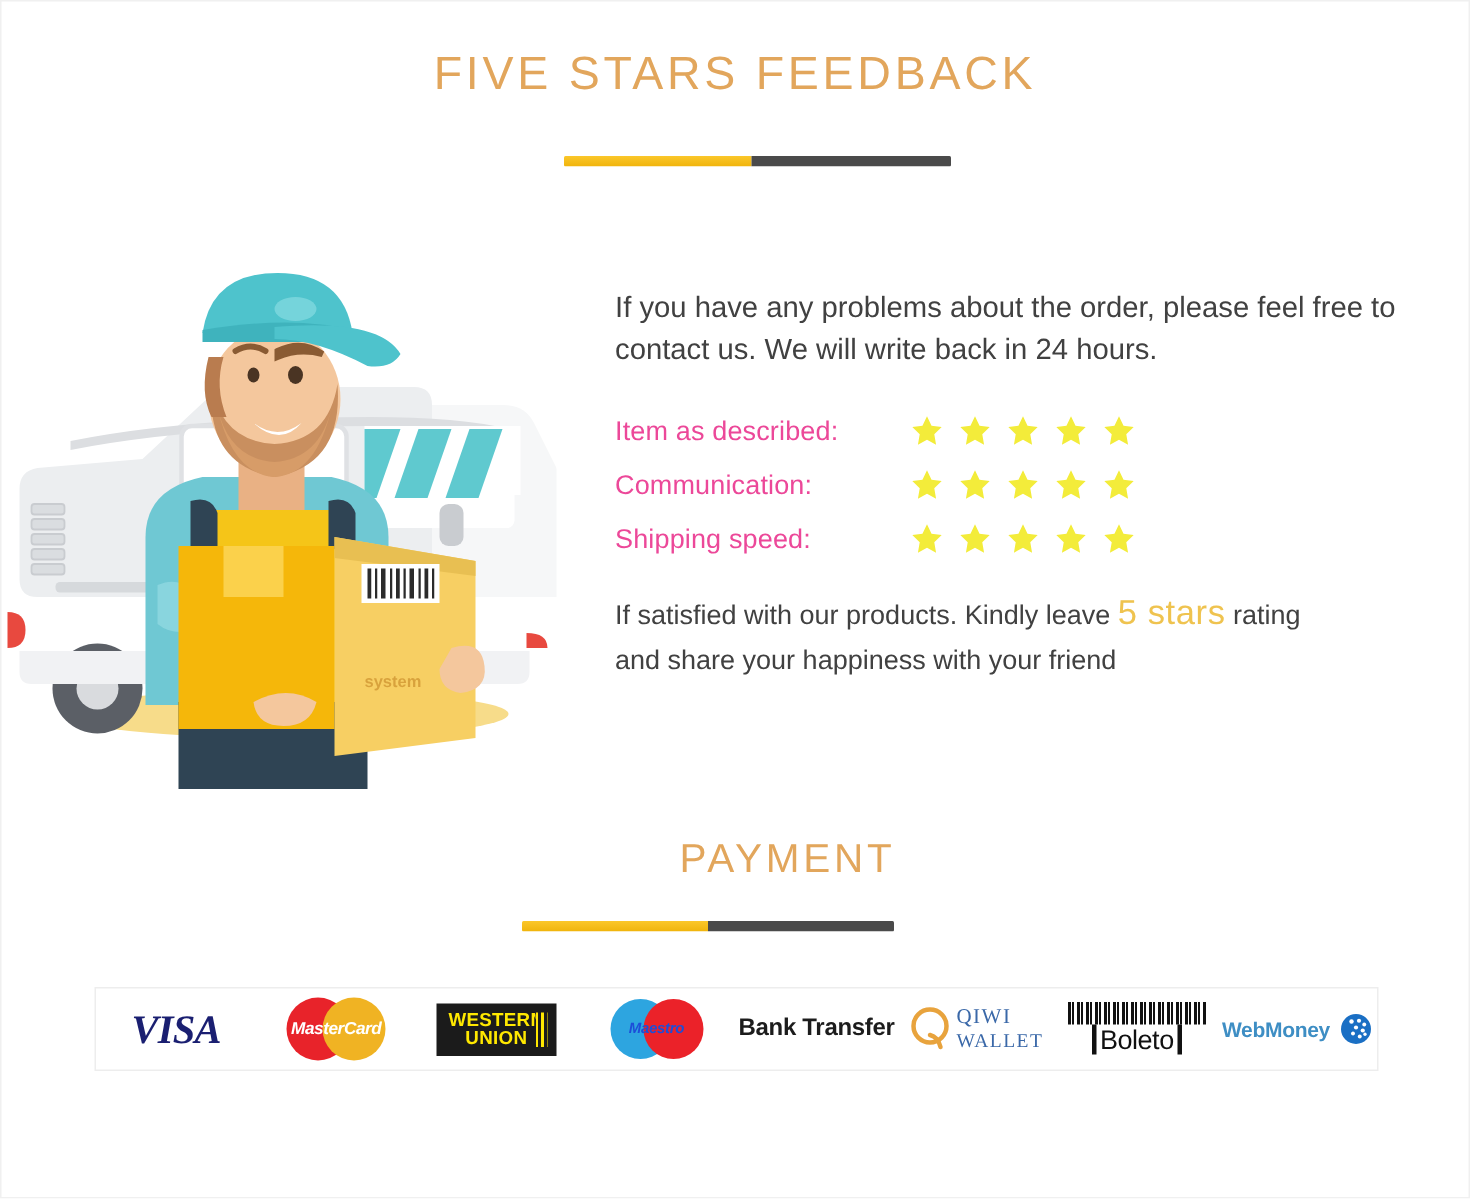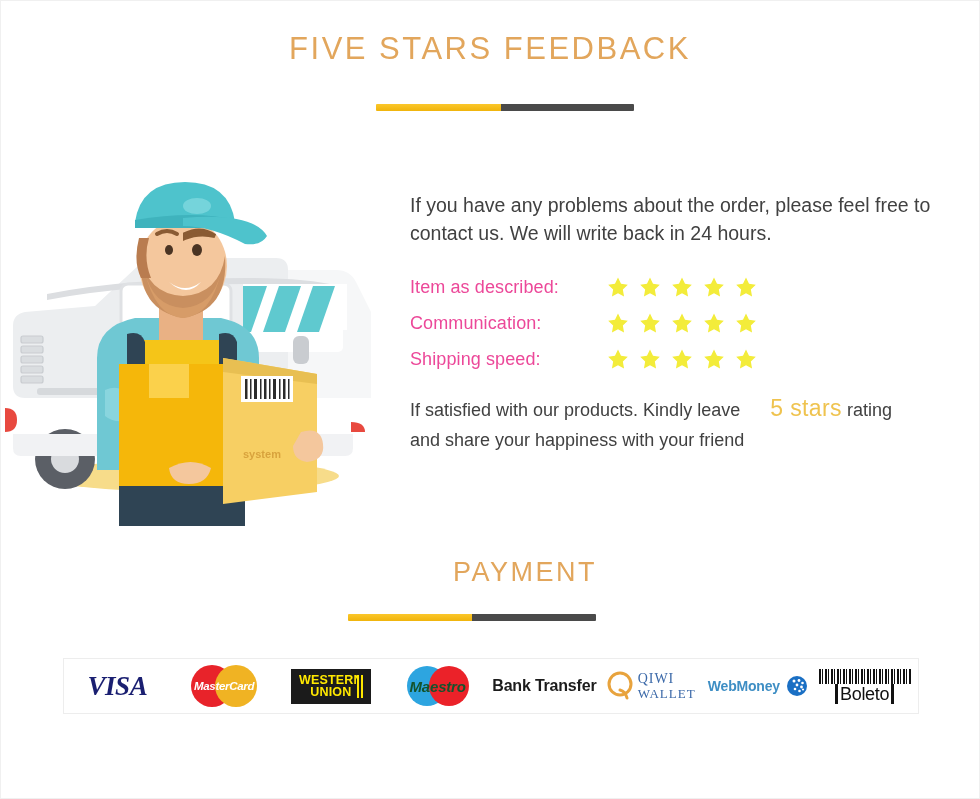--- a/index.html
+++ b/index.html
@@ -115,21 +115,20 @@
   .closing-text {
     margin: 16px 0 0 0;
     font-size: 18px;
     line-height: 30px;
     color: #414141;
   }
   .highlight-stars {
     color: #efc34f;
     font-size: 23px;
     letter-spacing: 0.4px;
-    margin-left: 25px;
   }
 
   
   #payment-strip {
     position: absolute;
     left: 62px;
     top: 657px;
     width: 856px;
     height: 56px;
     background: #ffffff;
@@ -188,22 +187,22 @@
   }
   
   .ms-wrap { position: relative; width: 62px; height: 40px; }
   .ms-wrap .c { position: absolute; top: 0; width: 40px; height: 40px; border-radius: 50%; }
   .ms-wrap .c-blue { left: 0; background: #2da5e0; }
   .ms-wrap .c-red  { right: 0; background: #eb2229; }
   .ms-wrap .ms-label {
     position: absolute; top: 50%; left: 0; width: 100%;
     transform: translateY(-50%);
     text-align: center;
-    font-size: 15px; font-weight: bold; font-style: italic;
-    color: #14532d; z-index: 3; letter-spacing: -0.2px;
+    font-size: 10px; font-weight: bold; font-style: italic;
+    color: #1d4ed8; z-index: 3; letter-spacing: -0.2px;
   }
   
   .bank-word {
     font-size: 16px;
     font-weight: bold;
     color: #1c1c1c;
     letter-spacing: -0.2px;
   }
   
   .qiwi-wrap { display: flex; align-items: center; gap: 5px; }
@@ -466,20 +465,27 @@
     <div class="pay-cell">
       <span class="qiwi-wrap">
         <svg width="26" height="30" viewBox="0 0 26 30">
           <path d="M13 2a11 11 0 1 0 0 22 11 11 0 0 0 0-22z" fill="none" stroke="#e8a33d" stroke-width="3"></path>
           <path d="M13 19c4 1 6 4 7 8" fill="none" stroke="#e8a33d" stroke-width="3" stroke-linecap="round"></path>
         </svg>
         <span class="qiwi-text">
           <div class="q1">QIWI</div>
           <div class="q2">WALLET</div>
         </span>
+      </span>
+    </div>
+
+    <div class="pay-cell">
+      <span class="boleto-wrap">
+        <span class="boleto-bars" style="display:block;"></span>
+        <span class="boleto-word">Boleto</span>
       </span>
     </div>
 
     <div class="pay-cell">
       <span class="wm-wrap">
         <span class="wm-text">WebMoney</span>
         <svg width="22" height="22" viewBox="0 0 22 22">
           <circle cx="11" cy="11" r="10" fill="#1a6fc4"></circle>
           <g fill="#ffffff">
             <circle cx="8" cy="6" r="1.5"></circle>
@@ -488,22 +494,15 @@
               <circle cx="11" cy="10" r="1.4"></circle>
             <circle cx="15.5" cy="12" r="1.4"></circle>
               <circle cx="9" cy="14" r="1.3"></circle>
             <circle cx="13.5" cy="16" r="1.3"></circle>
               <circle cx="17" cy="14.5" r="1.1"></circle>
           </g>
         </svg>
       </span>
     </div>
 
-    <div class="pay-cell">
-      <span class="boleto-wrap">
-        <span class="boleto-bars" style="display:block;"></span>
-        <span class="boleto-word">Boleto</span>
-      </span>
-    </div>
-
   </div>
 
 </div>
 
 </body></html>

